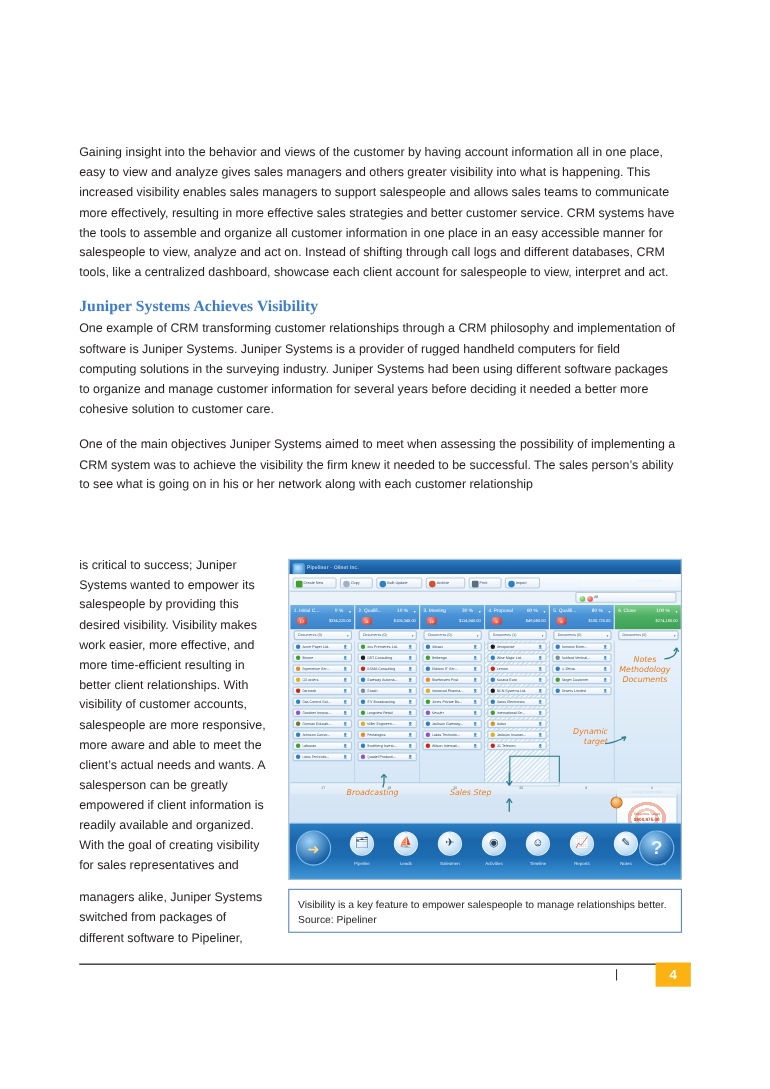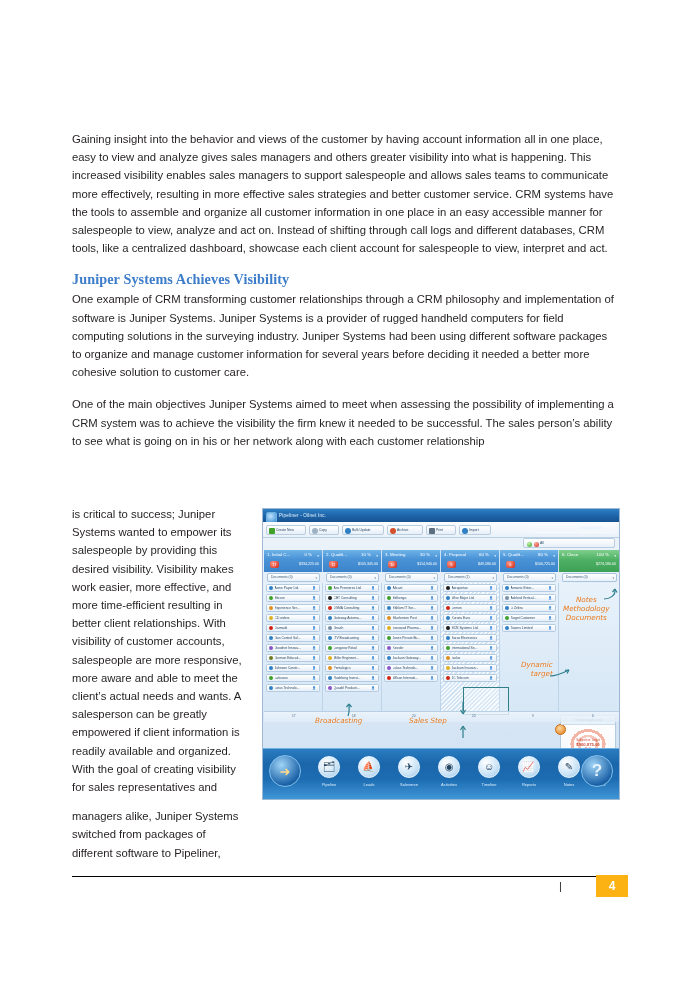--- a/index.html
+++ b/index.html
@@ -874,18 +874,19 @@
     <svg class="ann-arrow" style="left:194px; top:192px;" width="12" height="16">
       <path d="M6,1 L6,12" stroke="#2d7f8c" stroke-width="1.2" fill="none"></path>
       <path d="M6,13 L3.5,9 M6,13 L8.5,9" stroke="#2d7f8c" stroke-width="1.2" fill="none"></path>
     </svg>
     <svg class="ann-arrow" style="left:194px; top:214px;" width="12" height="16">
       <path d="M6,15 L6,4" stroke="#2d7f8c" stroke-width="1.2" fill="none"></path>
       <path d="M6,3 L3.5,7 M6,3 L8.5,7" stroke="#2d7f8c" stroke-width="1.2" fill="none"></path>
     </svg>
   </div>
 
+  <div class="caption">Visibility is a key feature to empower salespeople to manage relationships better. Source: Pipeliner</div>
 
   <div class="footer-rule"></div>
   <div class="footer-pipe">|</div>
   <div class="footer-pagebox">4</div>
 
 </div>
 
 </body></html>

